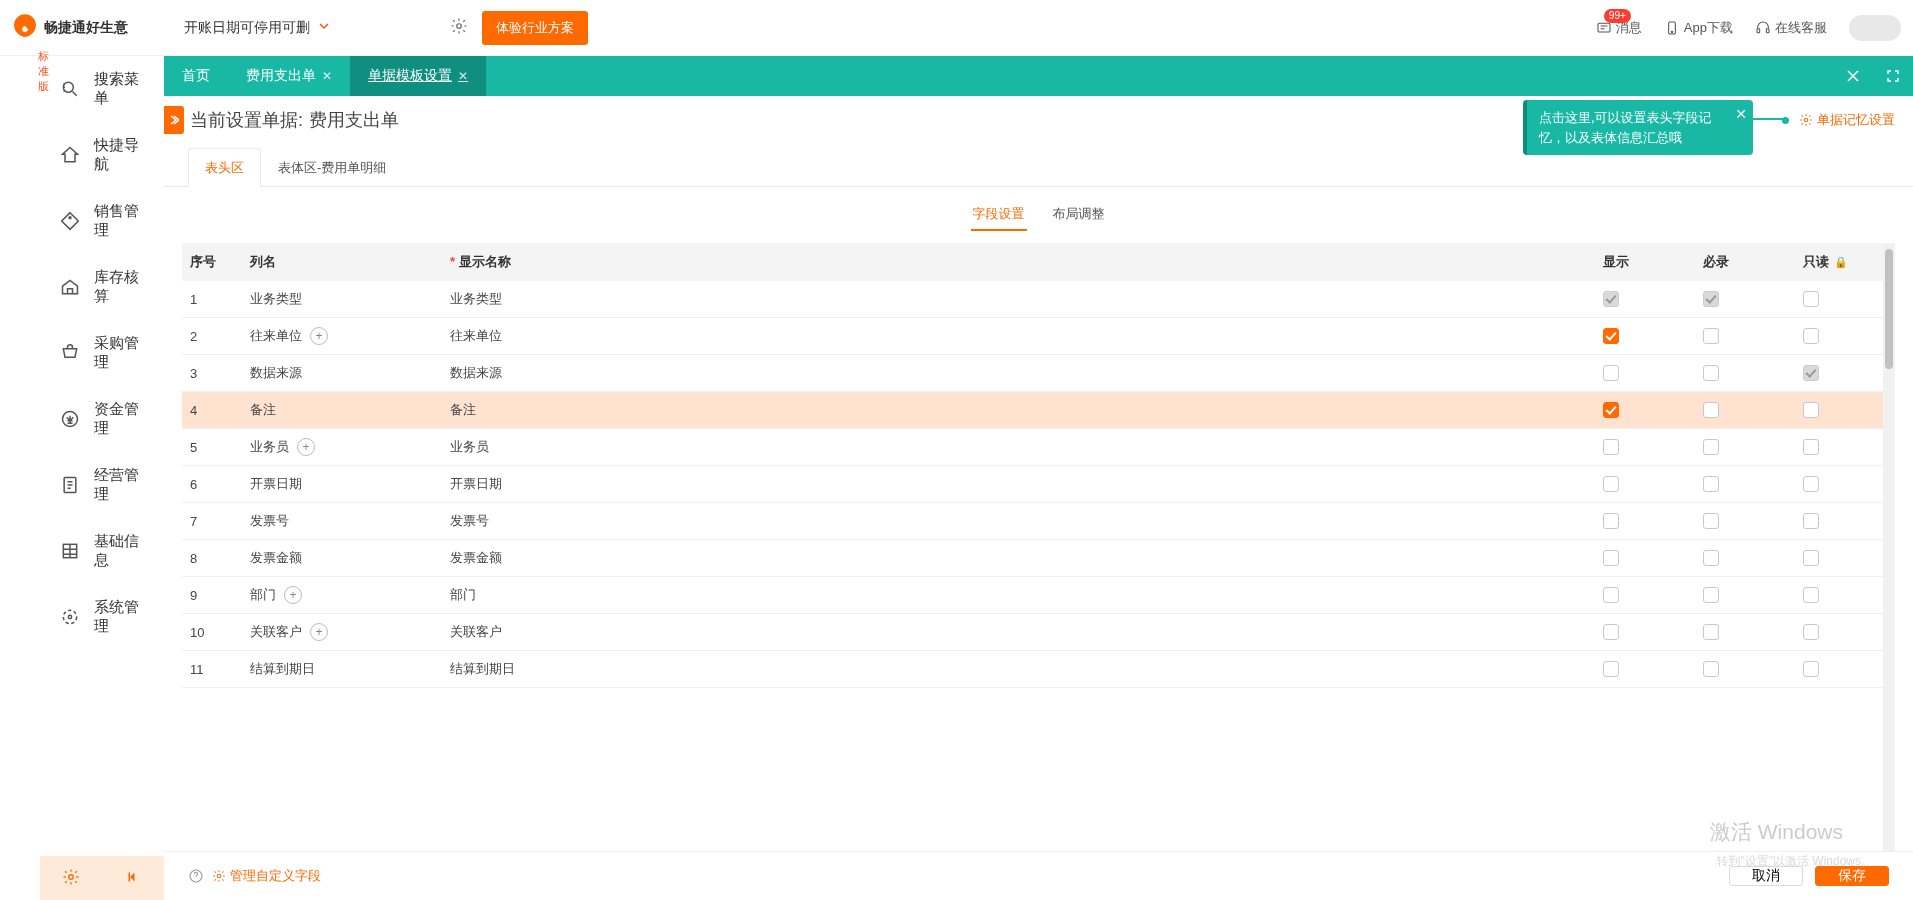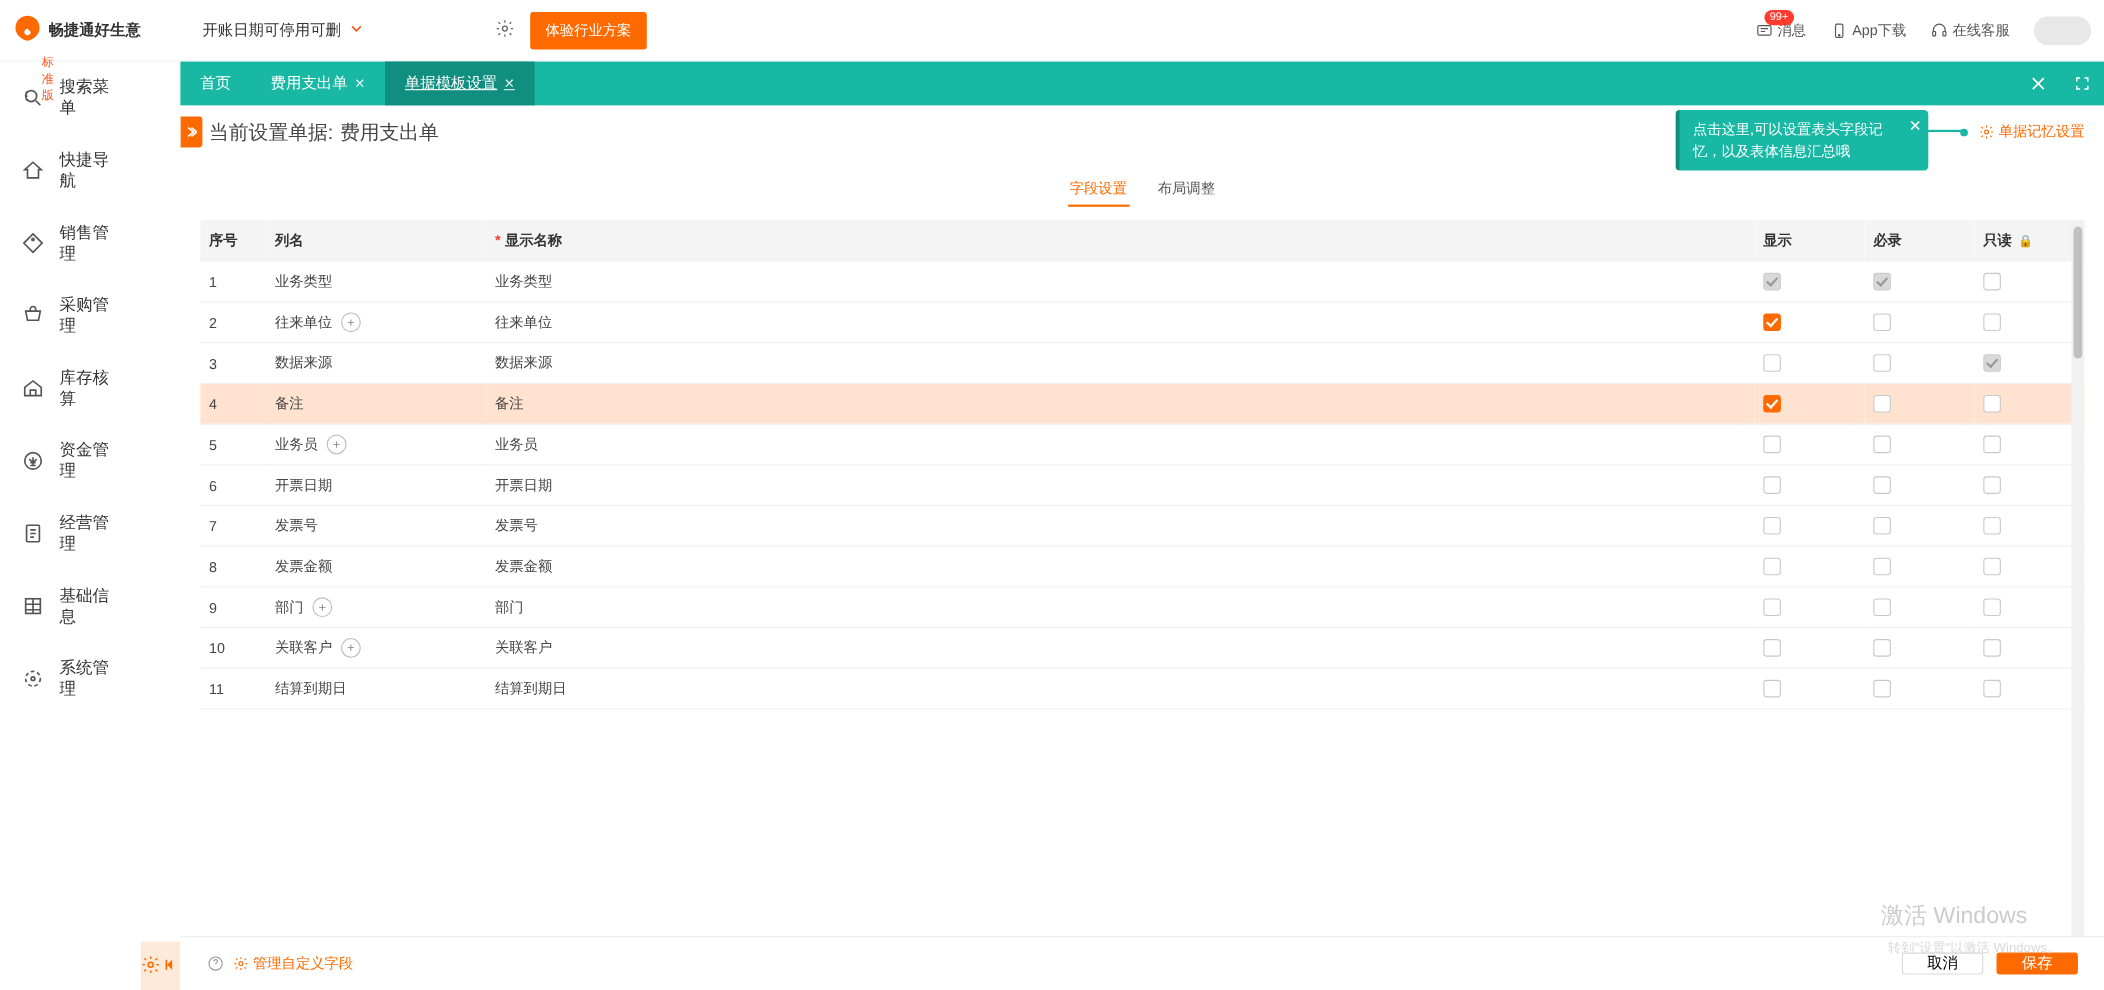--- a/index.html
+++ b/index.html
@@ -17,21 +17,21 @@
 .acct-select .caret { color: #fa541c; }
 .gear-global { color: #666; margin-left: 6px; cursor: pointer; }
 .exp-btn { background: #ff6a00; color: #fff; padding: 8px 14px; border-radius: 3px; font-size: 13px; border: none; cursor: pointer; margin-left: 14px; text-align: right; }
 .top-right { margin-left: auto; display: flex; align-items: center; gap: 22px; }
 .tr-item { display: flex; align-items: center; gap: 4px; color: #555; cursor: pointer; font-size: 13px; position: relative; }
 .badge { position: absolute; top: -10px; left: 8px; background: #ff3b30; color: #fff; font-size: 10px; padding: 0 5px; border-radius: 8px; line-height: 14px; }
 .avatar-blob { width: 52px; height: 26px; background: #e8e8e8; border-radius: 20px; }
 
 
 .layout { display: flex; height: calc(100vh - 56px); }
-.sidebar { width: 164px; background: #fff; display: flex; flex-direction: row; border-right: 0; }
+.sidebar { width: 164px; background: #fff; display: flex; flex-direction: column; border-right: 0; padding-left: 40px; }
 .side-item { display: flex; align-items: center; gap: 14px; padding: 14px 20px; cursor: pointer; color: #333; font-size: 15px; }
 .side-icon { width: 20px; height: 20px; color: #555; display:flex; align-items:center; justify-content:center;}
 .side-bottom { margin-top: auto; background: #ffe9d9; height: 44px; display: flex; align-items: center; justify-content: space-around; }
 .side-bottom .ic { color: #ff6a00; cursor: pointer; }
 
 
 .main { flex: 1; display: flex; flex-direction: column; background: #f7f7f7; position: relative;}
 .tabsbar { background: #18b8a5; display: flex; align-items: stretch; height: 40px; }
 .tab { color: #fff; padding: 0 18px; display: flex; align-items: center; gap: 6px; font-size: 14px; cursor: pointer; position: relative; }
 .tab.active { background: #108f80; text-decoration: underline; }
@@ -184,33 +184,33 @@
             <svg width="20" height="20" viewBox="0 0 24 24" fill="none" stroke="#555" stroke-width="1.8">
               <path d="M12 2l10 10-10 10L2 12z"></path>
               <circle cx="12" cy="8" r="1.2"></circle>
             </svg>
           </span>
           <span>销售管理</span>
         </div>
         <div class="side-item">
           <span class="side-icon">
             <svg width="20" height="20" viewBox="0 0 24 24" fill="none" stroke="#555" stroke-width="1.8">
-              <path d="M4 7h16l-2 10H6zM9 7V5a3 3 0 016 0v2"></path>
-            </svg>
-          </span>
-          <span>采购管理</span>
-        </div>
-        <div class="side-item">
-          <span class="side-icon">
-            <svg width="20" height="20" viewBox="0 0 24 24" fill="none" stroke="#555" stroke-width="1.8">
               <path d="M3 11l9-7 9 7v9H3z"></path>
               <path d="M9 20v-6h6v6"></path>
             </svg>
           </span>
           <span>库存核算</span>
+        </div>
+        <div class="side-item">
+          <span class="side-icon">
+            <svg width="20" height="20" viewBox="0 0 24 24" fill="none" stroke="#555" stroke-width="1.8">
+              <path d="M4 7h16l-2 10H6zM9 7V5a3 3 0 016 0v2"></path>
+            </svg>
+          </span>
+          <span>采购管理</span>
         </div>
         <div class="side-item">
           <span class="side-icon">
             <svg width="20" height="20" viewBox="0 0 24 24" fill="none" stroke="#555" stroke-width="1.8">
               <circle cx="12" cy="12" r="9"></circle>
               <path d="M8 10l4 4 4-4M12 8v9M9 14h6M9 17h6"></path>
             </svg>
           </span>
           <span>资金管理</span>
         </div>
@@ -305,20 +305,24 @@
         <div class="memory-link">
           <span class="memory-dot"></span>
           <svg width="14" height="14" viewBox="0 0 24 24" fill="none" stroke="#ff6a00" stroke-width="1.8">
               <circle cx="12" cy="12" r="3"></circle>
               <path d="M12 2v3M12 19v3M4.2 4.2l2.1 2.1M17.7 17.7l2.1 2.1M2 12h3M19 12h3M4.2 19.8l2.1-2.1M17.7 6.3l2.1-2.1"></path>
             </svg>
           <span>单据记忆设置</span>
         </div>
       </div>
 
+      <div class="inner-tabs" id="inner-tabs">
+          <div class="inner-tab active">表头区</div>
+          <div class="inner-tab">表体区-费用单明细</div>
+        </div>
       <div class="sub-tabs" id="sub-tabs">
           <div class="sub-tab active">字段设置</div>
           <div class="sub-tab">布局调整</div>
         </div>
 
       <div class="tbl-wrap">
         <table class="tbl">
           <thead>
             <tr>
               <th class="col-seq center">序号</th>

